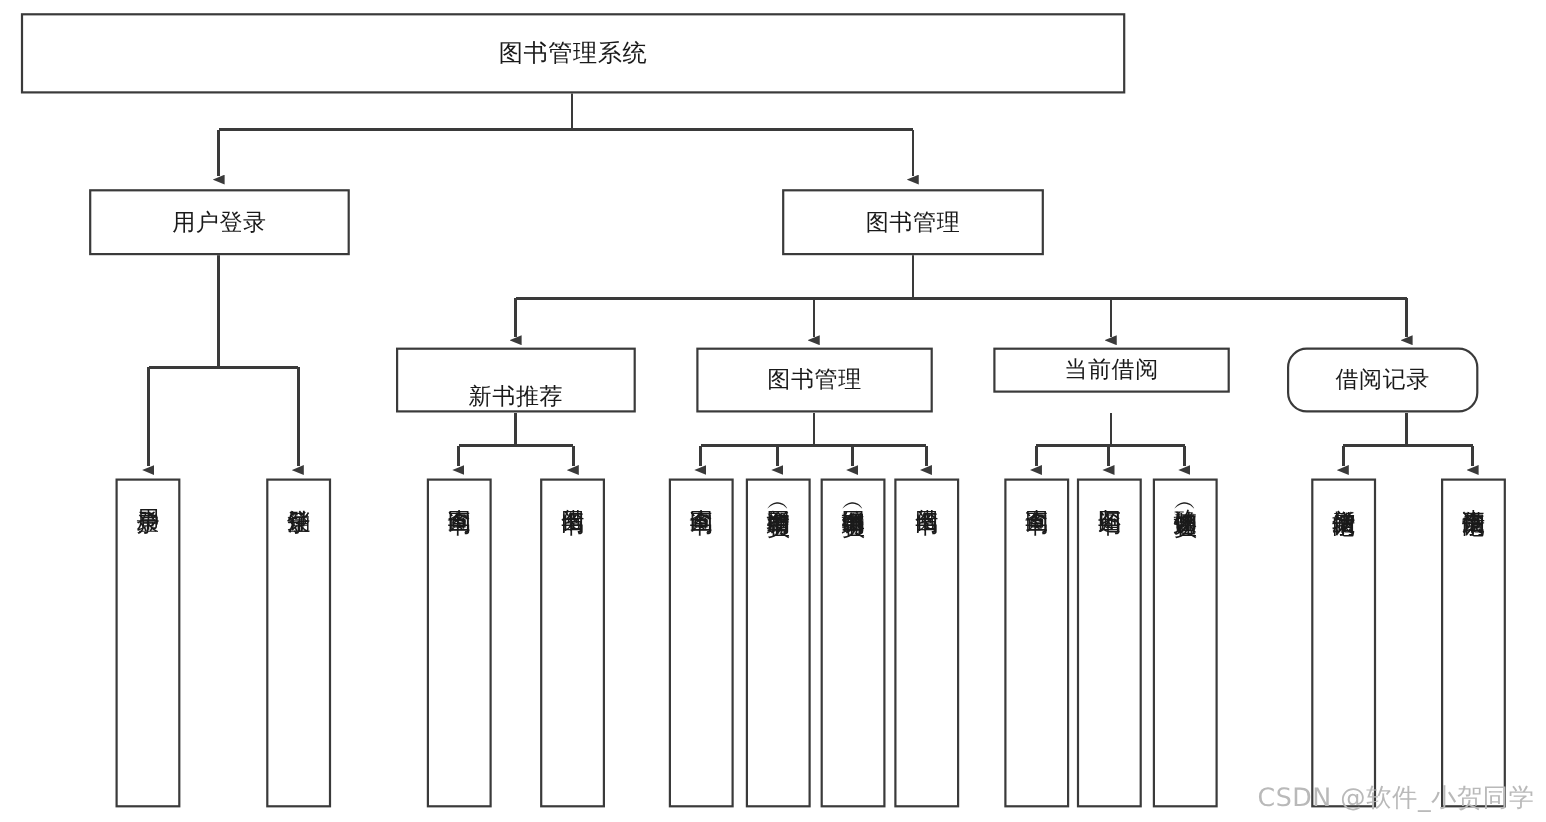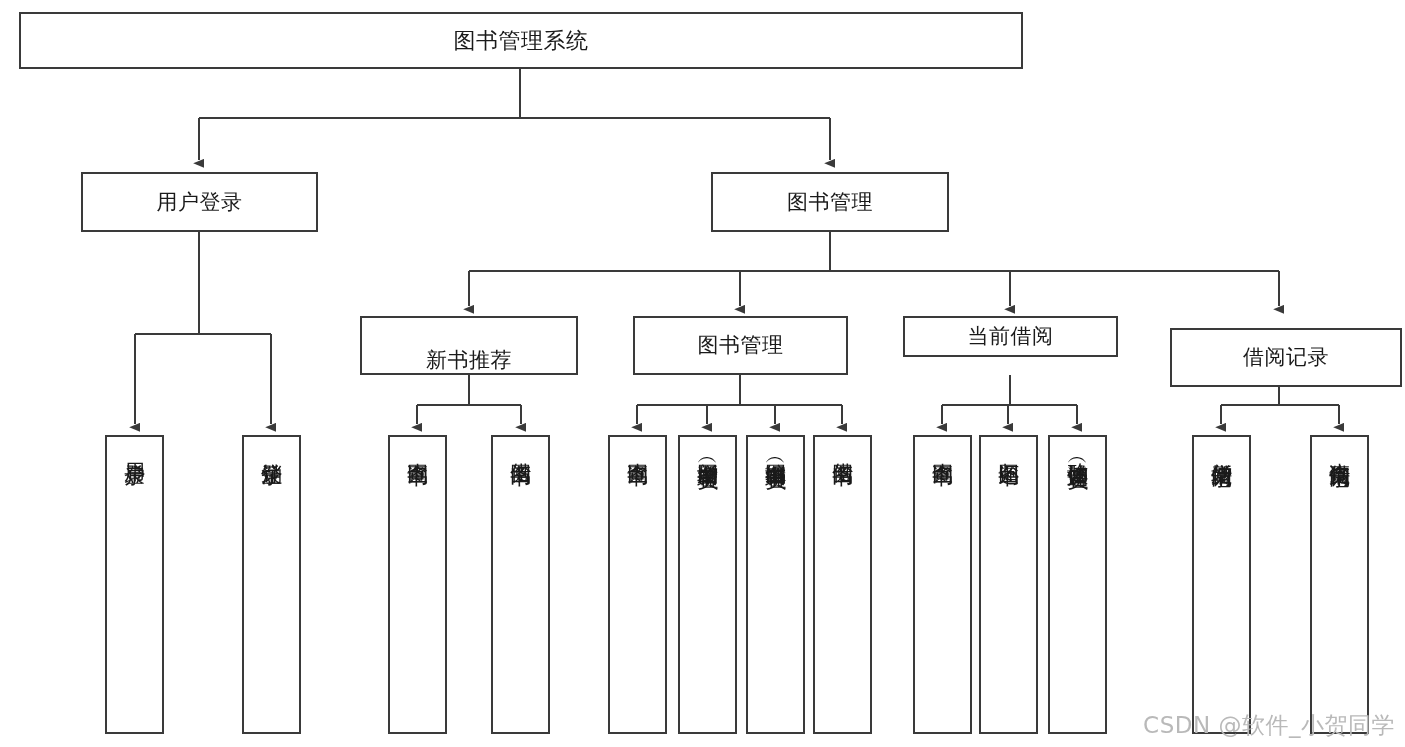--- a/index.html
+++ b/index.html
@@ -125,41 +125,41 @@
       <path d="M1008,405 L1008,424" marker-end="url(#arrow)"></path>
       <path d="M1077,405 L1077,424" marker-end="url(#arrow)"></path>
 
       <path d="M1279,375 L1279,405"></path>
       <path d="M1221,405 L1339,405"></path>
       <path d="M1221,405 L1221,424" marker-end="url(#arrow)"></path>
       <path d="M1339,405 L1339,424" marker-end="url(#arrow)"></path>
     </g>
   </svg>
 
-  <div class="node horiz root" style="left:19px; top:12px; width:1004px; height:57px;">
+  <div class="node horiz root" style="left:19px; top:12px; width:1004px; height:73px;">
     <span class="node-label">图书管理系统</span>
   </div>
 
   <div class="node horiz" style="left:81px; top:172px; width:237px; height:60px;">
     <span class="node-label">用户登录</span>
   </div>
   <div class="node horiz" style="left:711px; top:172px; width:238px; height:60px;">
     <span class="node-label">图书管理</span>
   </div>
 
   <div class="node horiz" style="left:360px; top:316px; width:218px; height:59px;align-items:flex-end;">
     <span class="node-label">新书推荐</span>
   </div>
   <div class="node horiz" style="left:633px; top:316px; width:215px; height:59px;">
     <span class="node-label">图书管理</span>
   </div>
   <div class="node horiz" style="left:903px; top:316px; width:215px; height:41px;">
     <span class="node-label">当前借阅</span>
   </div>
-  <div class="node horiz" style="left:1170px; top:328px; width:232px; height:59px;">
+  <div class="node horiz" style="left:1170px; top:316px; width:174px; height:59px;border-radius:18px;">
     <span class="node-label">借阅记录</span>
   </div>
 
   <div class="node vert" style="left:105px; top:435px; width:59px; height:299px;">
     <span class="node-label">用户登录</span>
   </div>
   <div class="node vert" style="left:242px; top:435px; width:59px; height:299px;">
     <span class="node-label">注销登录</span>
   </div>
 

